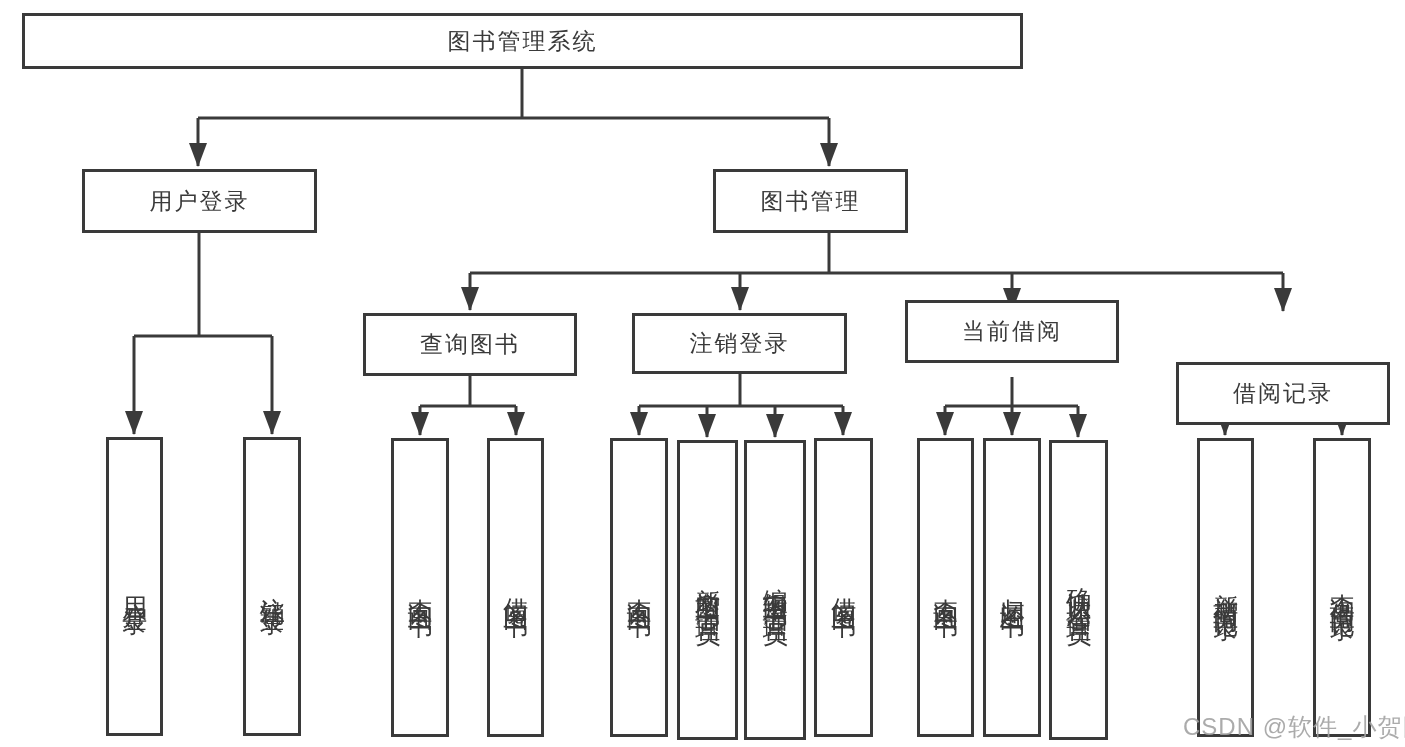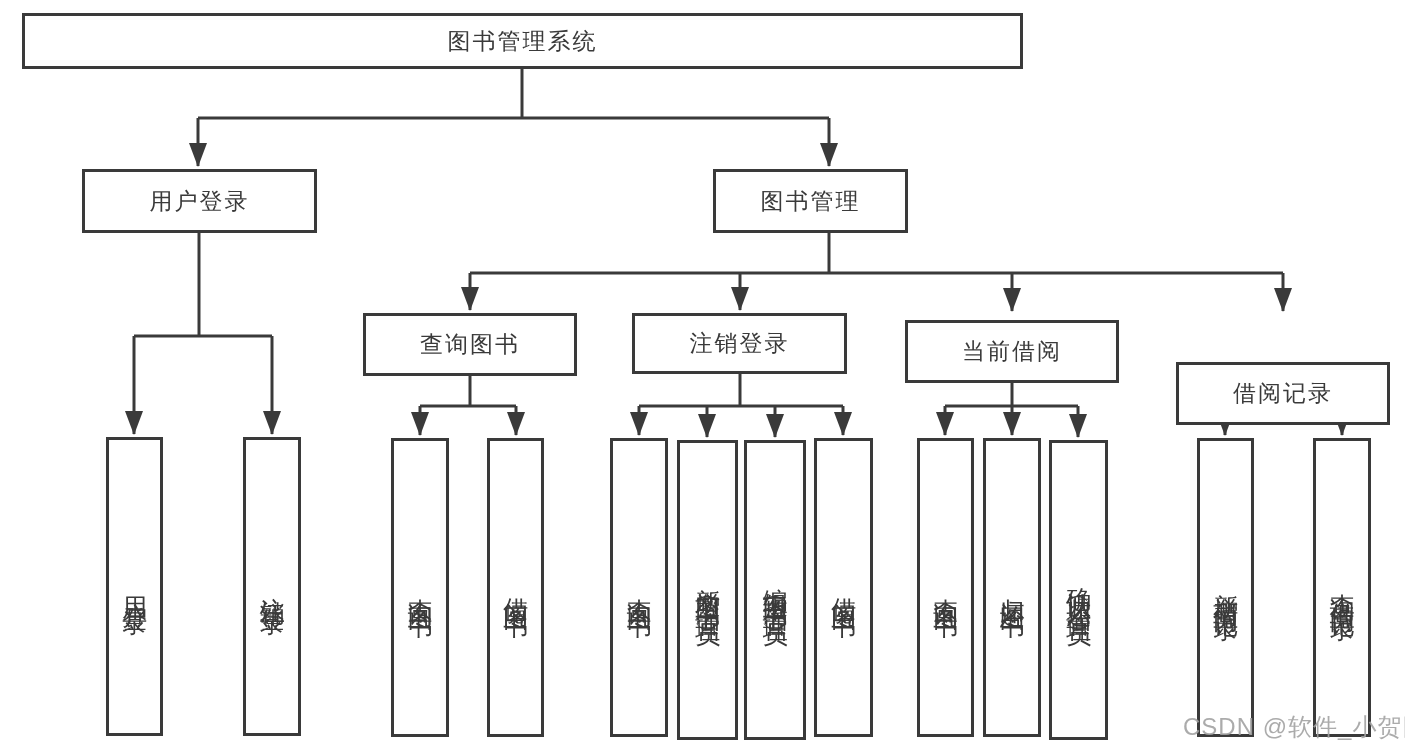--- a/index.html
+++ b/index.html
@@ -128,21 +128,21 @@
   <div class="node" style="left:713px; top:169px; width:195px; height:64px;">
     <span class="hlabel">图书管理</span>
   </div>
 
   <div class="node" style="left:363px; top:313px; width:214px; height:63px;">
     <span class="hlabel">查询图书</span>
   </div>
   <div class="node" style="left:632px; top:313px; width:215px; height:61px;">
     <span class="hlabel">注销登录</span>
   </div>
-  <div class="node" style="left:905px; top:320px; width:214px; height:63px;">
+  <div class="node" style="left:905px; top:300px; width:214px; height:63px;">
     <span class="hlabel">当前借阅</span>
   </div>
   <div class="node" style="left:1176px; top:314px; width:214px; height:63px;margin-top:48px;">
     <span class="hlabel">借阅记录</span>
   </div>
 
   <div class="node leaf" style="left:106px; top:437px; width:57px; height:299px;">
     <span class="vlabel">用户登录</span>
   </div>
   <div class="node leaf" style="left:243px; top:437px; width:58px; height:299px;">

